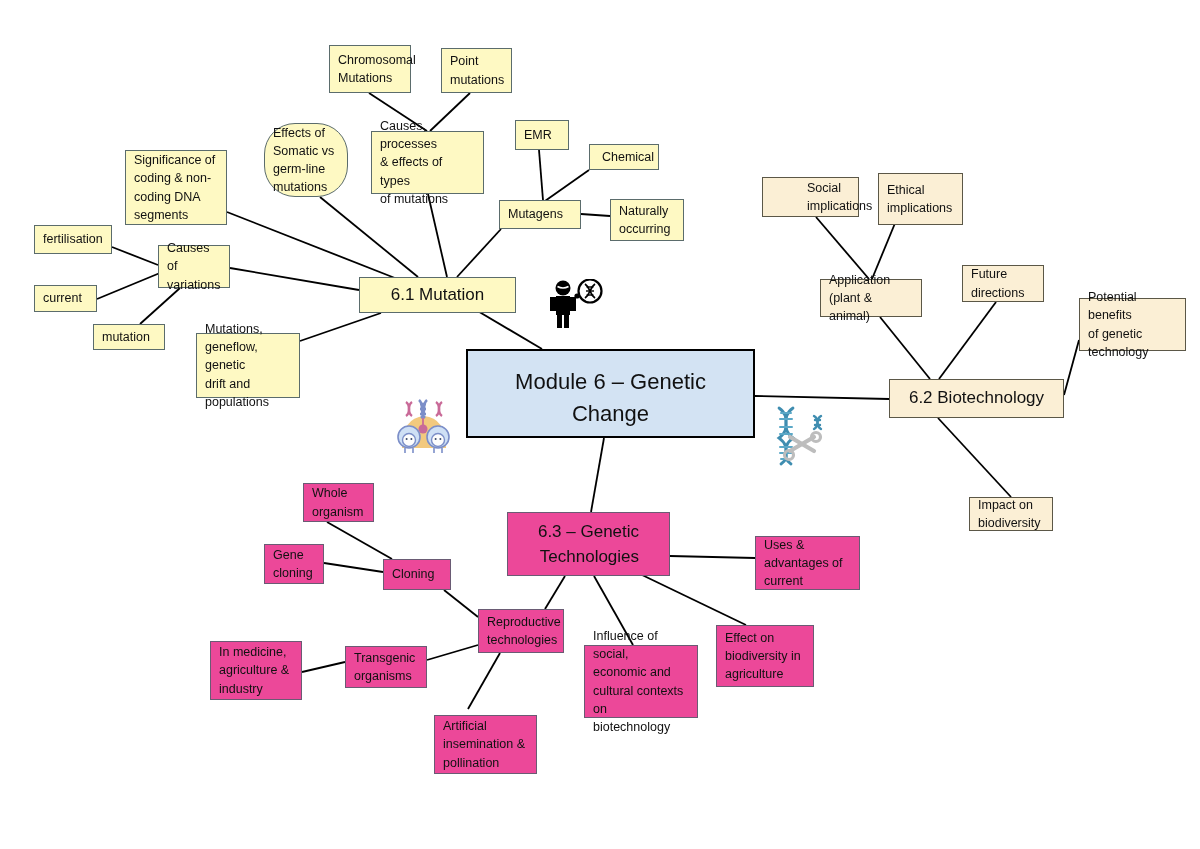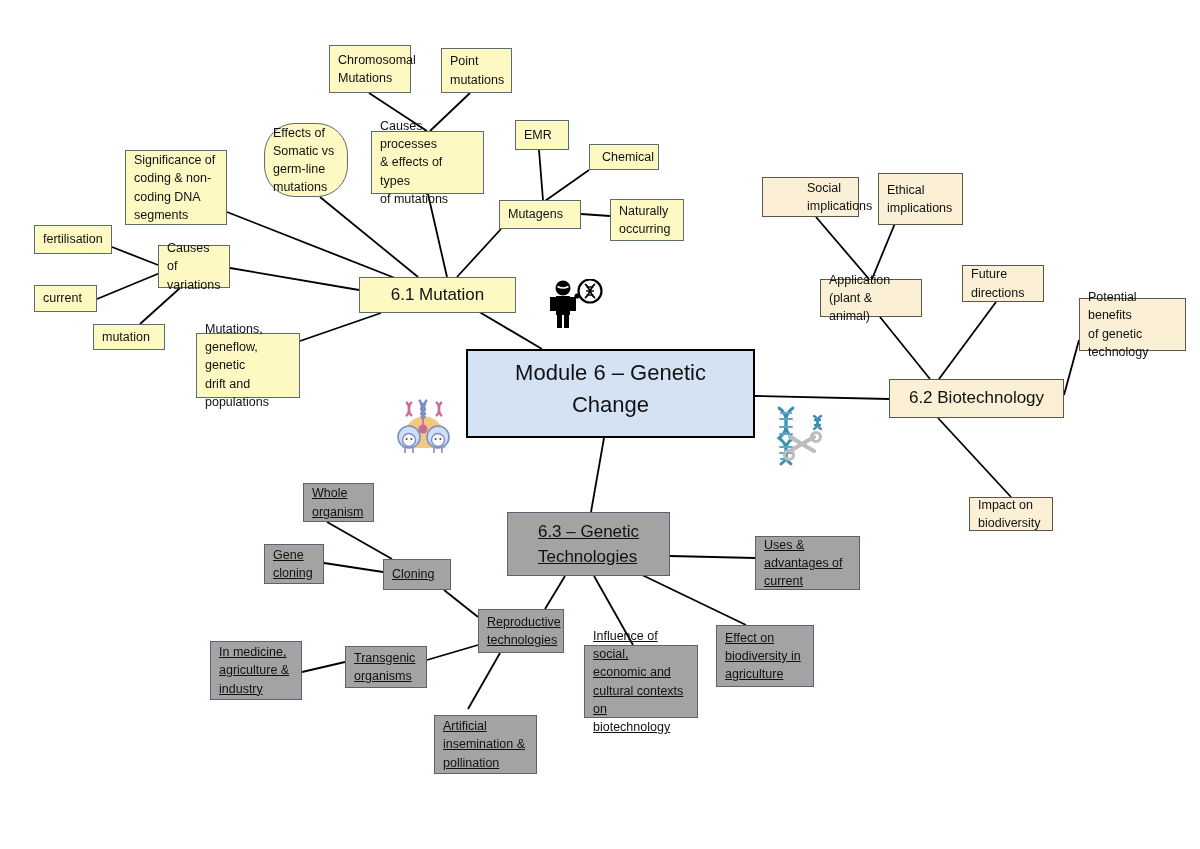--- a/index.html
+++ b/index.html
@@ -36,34 +36,34 @@
     justify-content: center;
     padding: 5px 8px;
     font-size: 12.5px;
     line-height: 1.45;
     color: #111111;
     white-space: pre-line;
     z-index: 3;
   }
   .green { background: #fef9c3; border-color: #5b6c6c; }
   .yellow { background: #fbefd5; border-color: #5b5747; }
-  .purple { background: #a3a3a3; border-color: #6a5b74; text-decoration: underline; }
+  .purple { background: #ec4899; border-color: #6a5b74; }
   .blue-hub {
     background: #d3e3f3;
     border: 2.5px solid #000000;
     font-size: 22px;
     line-height: 1.45;
     text-align: center;
-    justify-content: flex-start;
+    justify-content: flex-end;
     align-items: center;
     padding: 6px 10px;
   }
   .branch-hub {
     font-size: 17px;
-    text-align: left;
+    text-align: right;
     align-items: center;
     justify-content: center;
   }
   .branch-hub.two-line { line-height: 1.5; }
   .icon-deco {
     position: absolute;
     z-index: 4;
   }
   .node-text { display: block; }
 </style>

